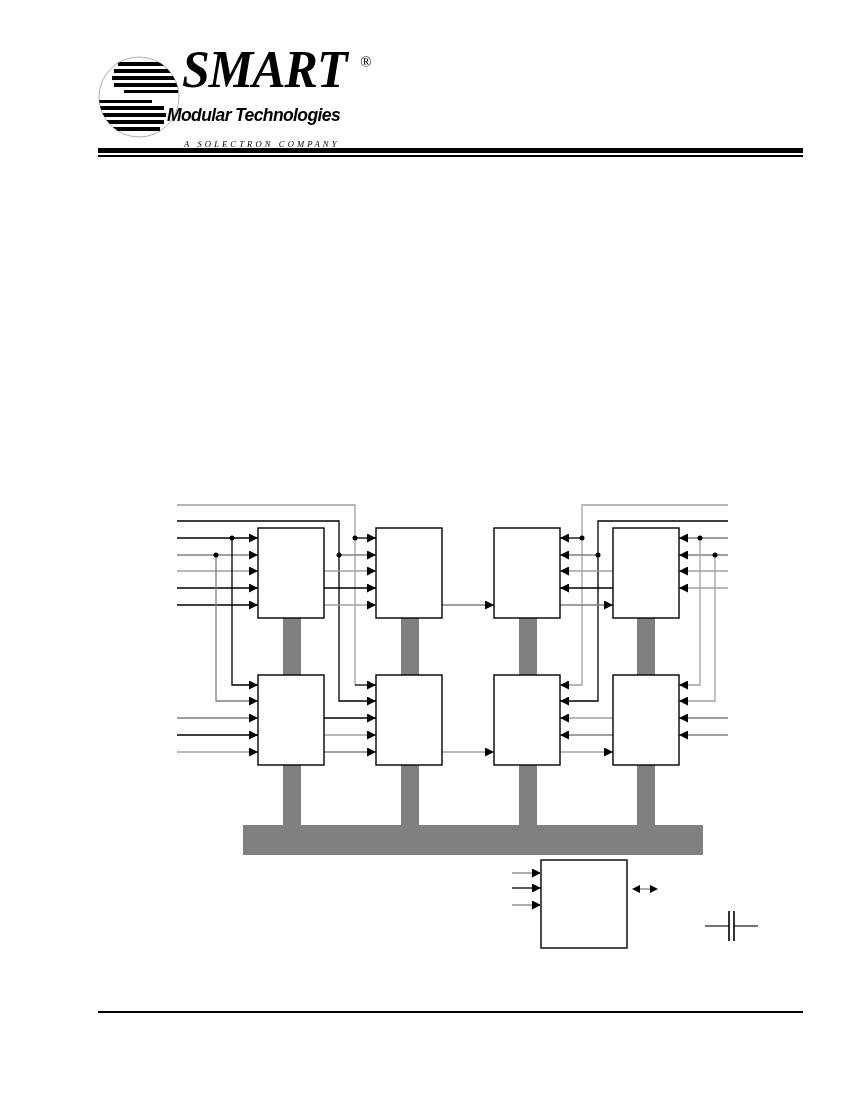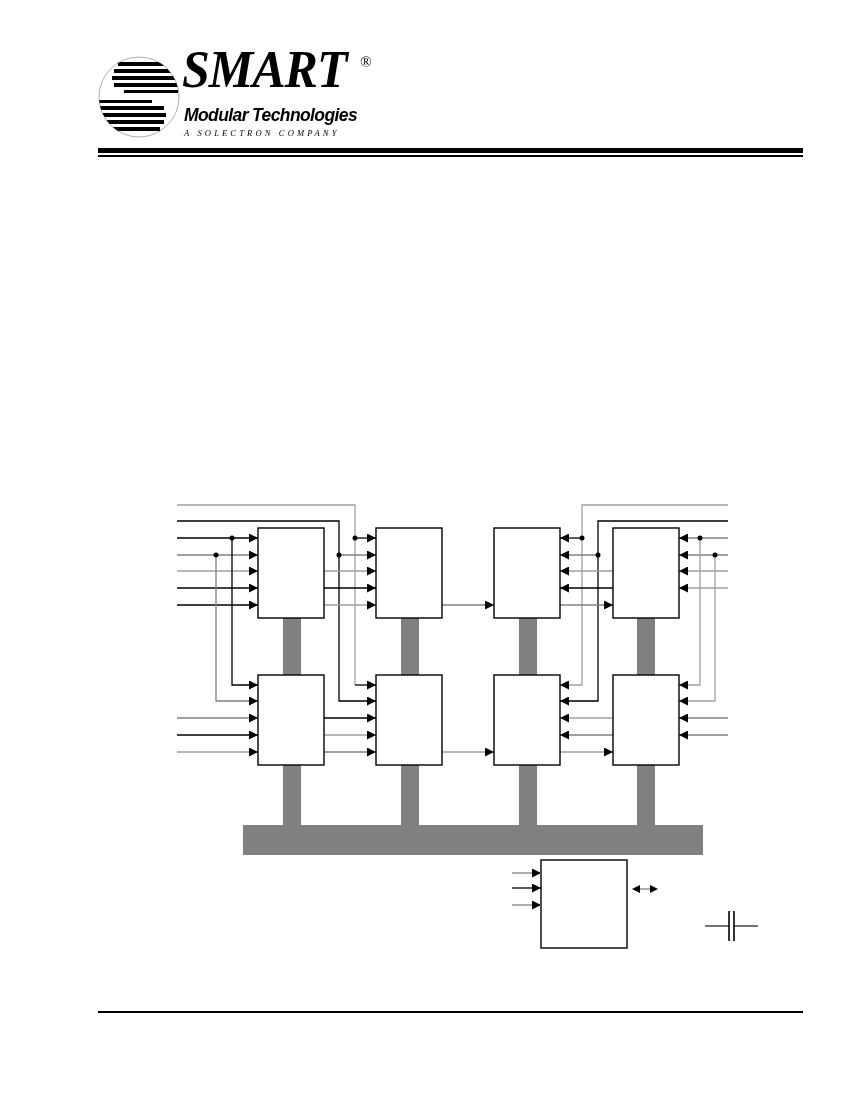--- a/index.html
+++ b/index.html
@@ -1,22 +1,22 @@
 <!DOCTYPE html>
 <html><head>
 <meta charset="utf-8">
 <style>
   html, body { margin: 0; padding: 0; background: #ffffff; }
   body { width: 850px; height: 1100px; position: relative; overflow: hidden; font-family: "Liberation Serif", serif; }
   .logo { position: absolute; left: 98px; top: 52px; width: 290px; height: 90px; font-style: italic; }
   .logo-mark { position: absolute; left: 0; top: 4px; width: 82px; height: 82px; }
   .logo-smart { position: absolute; left: 84px; top: -8px; font-family: "Liberation Serif", serif; font-weight: bold; font-size: 50px; letter-spacing: -1px; color: #000; line-height: 1; transform: scaleY(1.05); }
   .logo-reg { position: absolute; left: 262px; top: 2px; font-size: 15px; color: #000; }
-  .logo-modular { position: absolute; left: 86px; top: 53px; font-family: "Liberation Sans", sans-serif; font-weight: bold; font-size: 17.5px; letter-spacing: -0.6px; color: #000; white-space: nowrap; }
-  .logo-solectron { position: absolute; left: 86px; top: 76px; font-family: "Liberation Serif", serif; font-size: 8.6px; letter-spacing: 3.1px; color: #000; white-space: nowrap; }
+  .logo-modular { position: absolute; left: 69px; top: 53px; font-family: "Liberation Sans", sans-serif; font-weight: bold; font-size: 17.5px; letter-spacing: -0.6px; color: #000; white-space: nowrap; }
+  .logo-solectron { position: absolute; left: 86px; top: 87px; font-family: "Liberation Serif", serif; font-size: 8.6px; letter-spacing: 3.1px; color: #000; white-space: nowrap; }
   .rule-thick { position: absolute; left: 98px; top: 148px; width: 705px; height: 5px; background: #000; }
   .rule-thin { position: absolute; left: 98px; top: 155px; width: 705px; height: 2px; background: #000; }
   .rule-footer { position: absolute; left: 98px; top: 1011px; width: 705px; height: 2px; background: #000; }
   svg.diagram { position: absolute; left: 0; top: 0; }
 </style>
 </head>
 <body>
 
 <div class="logo">
   <svg class="logo-mark" viewBox="0 0 82 82" width="82" height="82">

